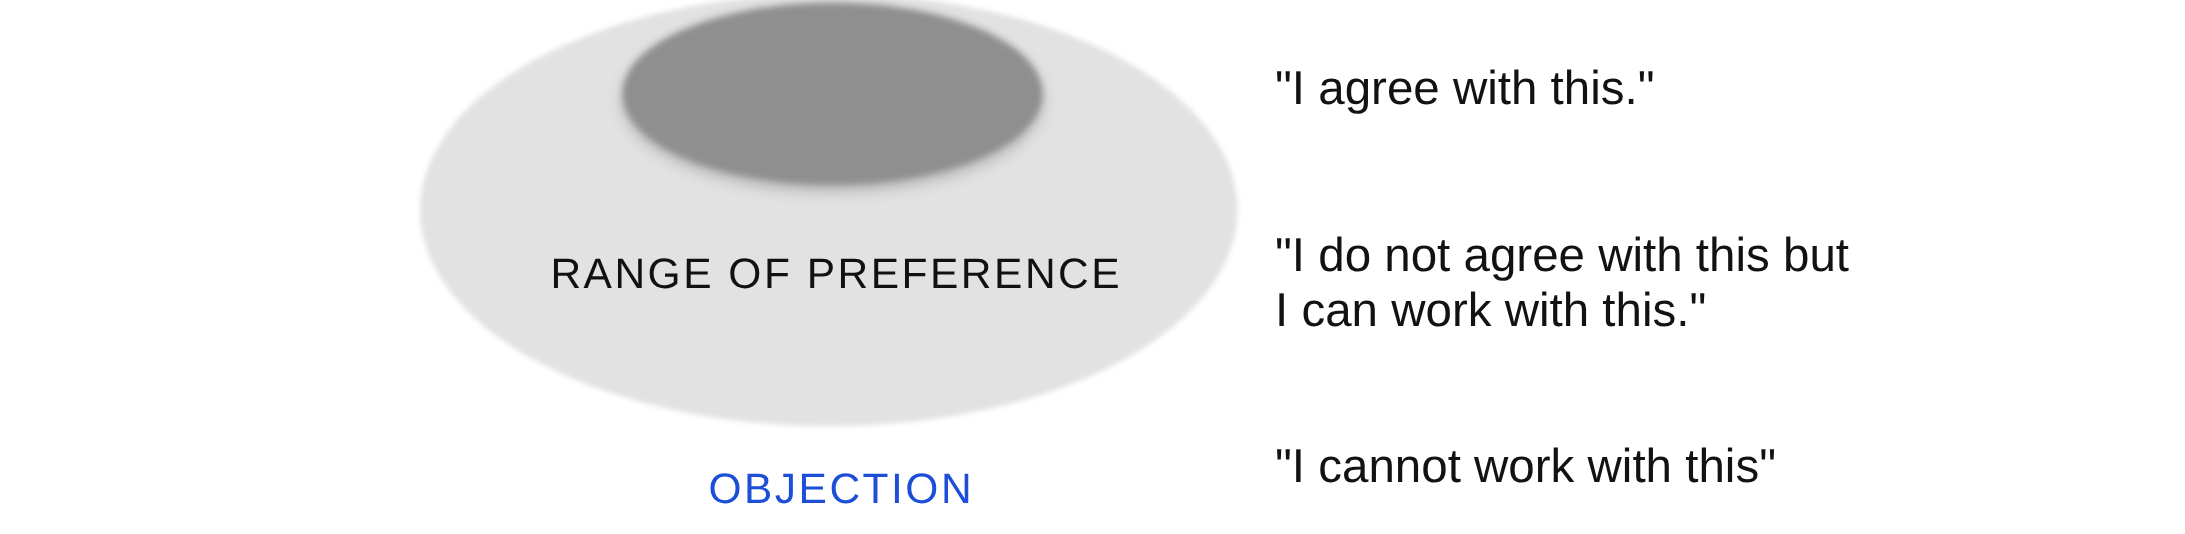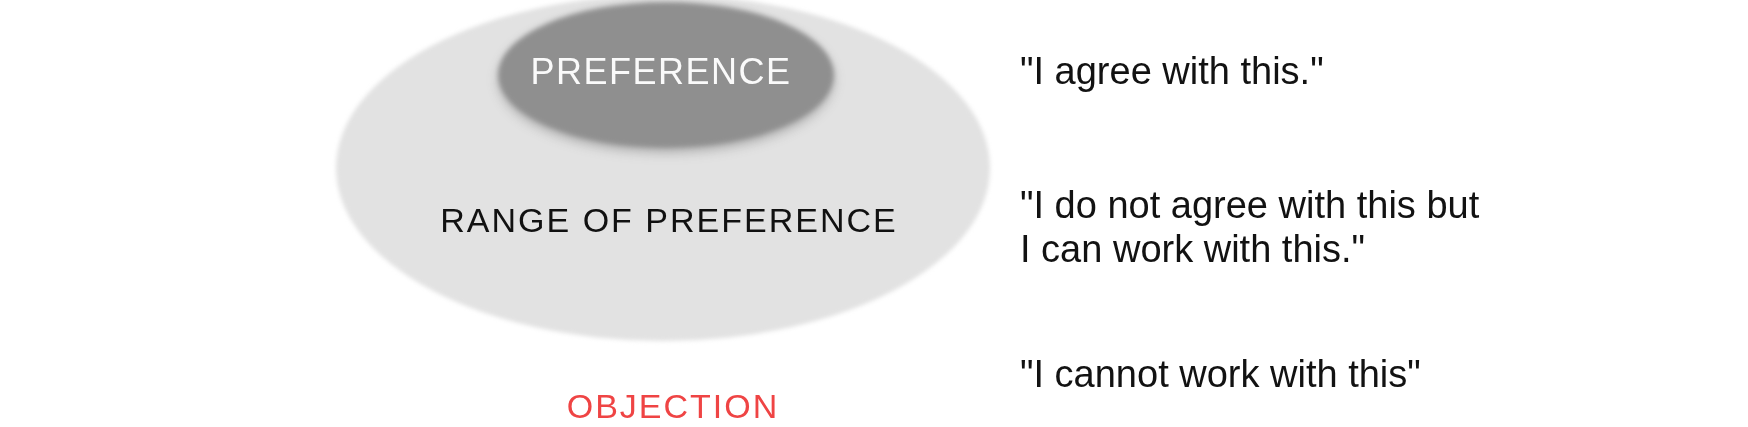--- a/index.html
+++ b/index.html
@@ -50,24 +50,24 @@
   }
   .label-tolerance {
     left: 669px;
     top: 220px;
     font-size: 34px;
     letter-spacing: 2px;
     color: #111111;
   }
   .label-objection {
     left: 673px;
-    top: 406px;
+    top: 392px;
     font-size: 34px;
     letter-spacing: 2px;
-    color: #ef4444;
+    color: #1d4ed8;
   }
   .quote {
     position: absolute;
     left: 1020px;
     transform: translateY(-50%);
     font-size: 38px;
     line-height: 1.16;
     color: #121212;
     white-space: nowrap;
   }
@@ -78,21 +78,20 @@
 </style>
 </head>
 <body>
 
 <div class="canvas">
 
   <div class="ellipse ellipse-tolerance"></div>
 
   <div class="ellipse ellipse-preference"></div>
 
-  <div class="zone-label label-preference">PREFERENCE</div>
 
   <div class="zone-label label-tolerance">RANGE OF PREFERENCE</div>
 
   <div class="zone-label label-objection">OBJECTION</div>
 
   <div class="quote quote-1">"I agree with this."</div>
 
   <div class="quote quote-2">
     <span class="line">"I do not agree with this but</span>
     <span class="line">I can work with this."</span>

